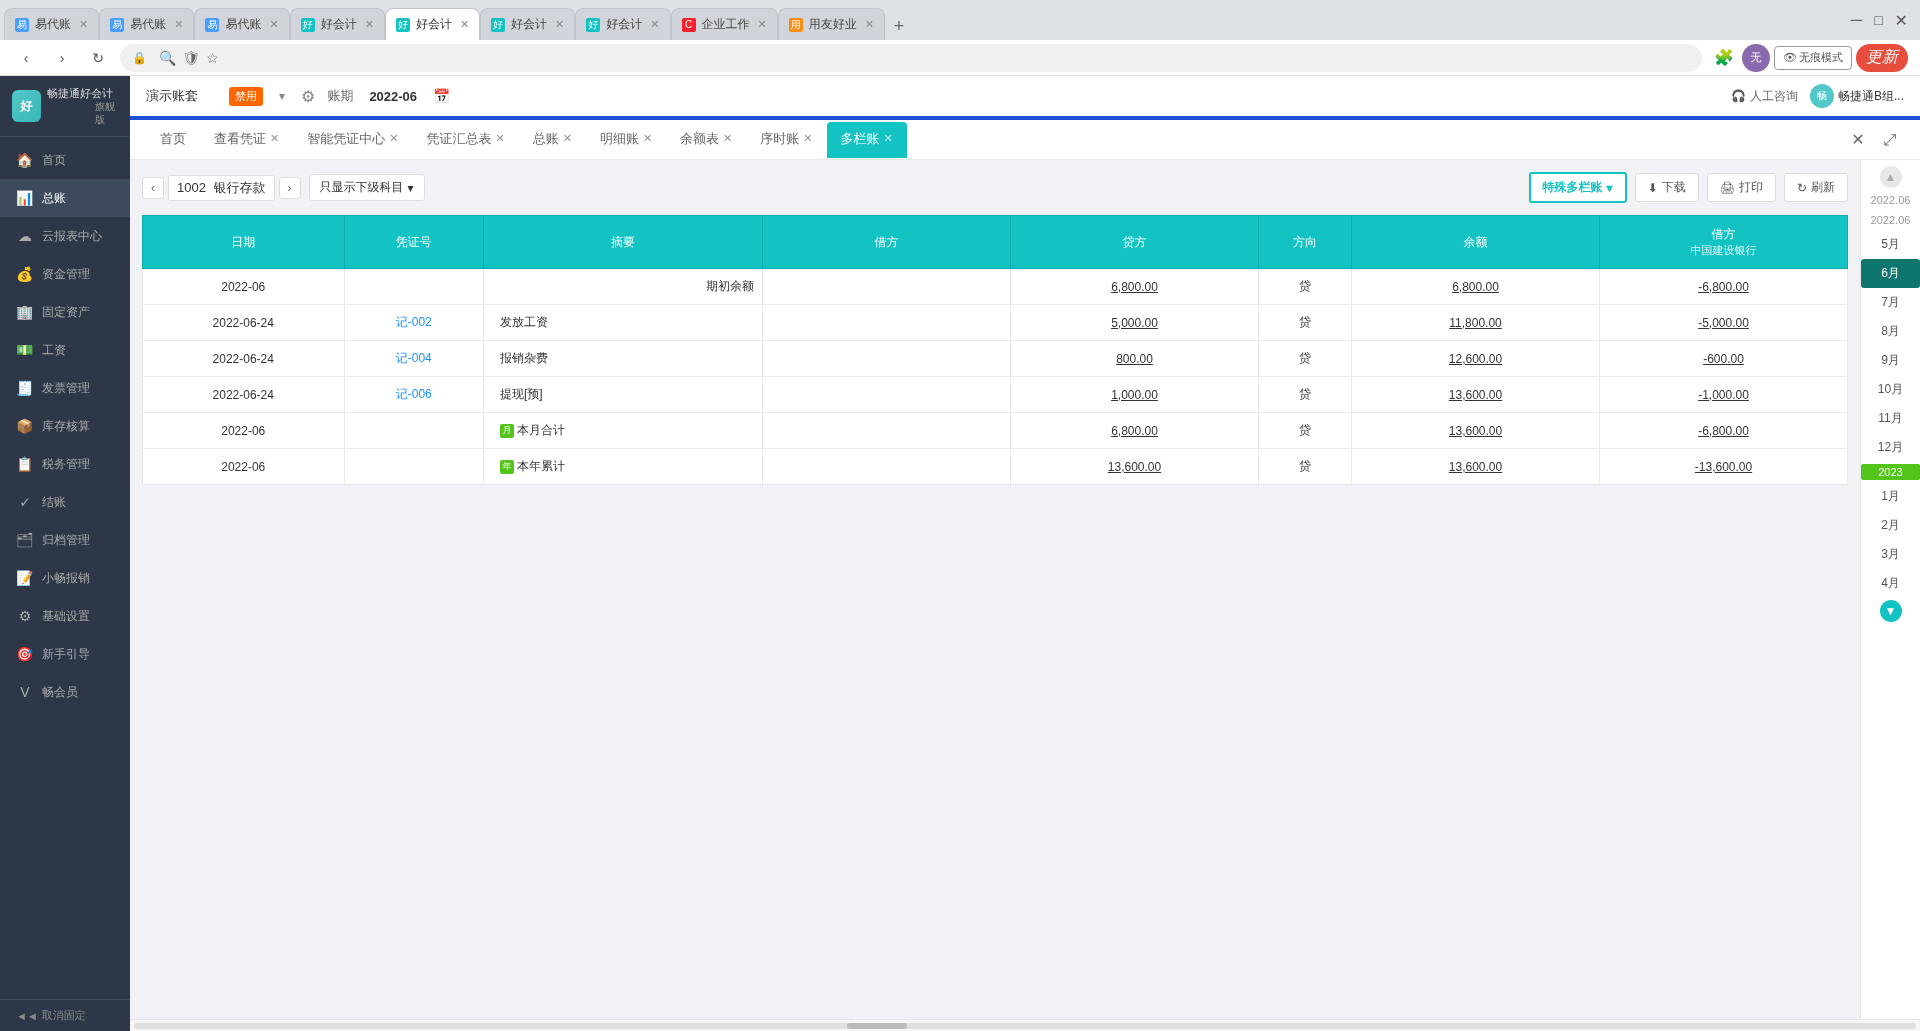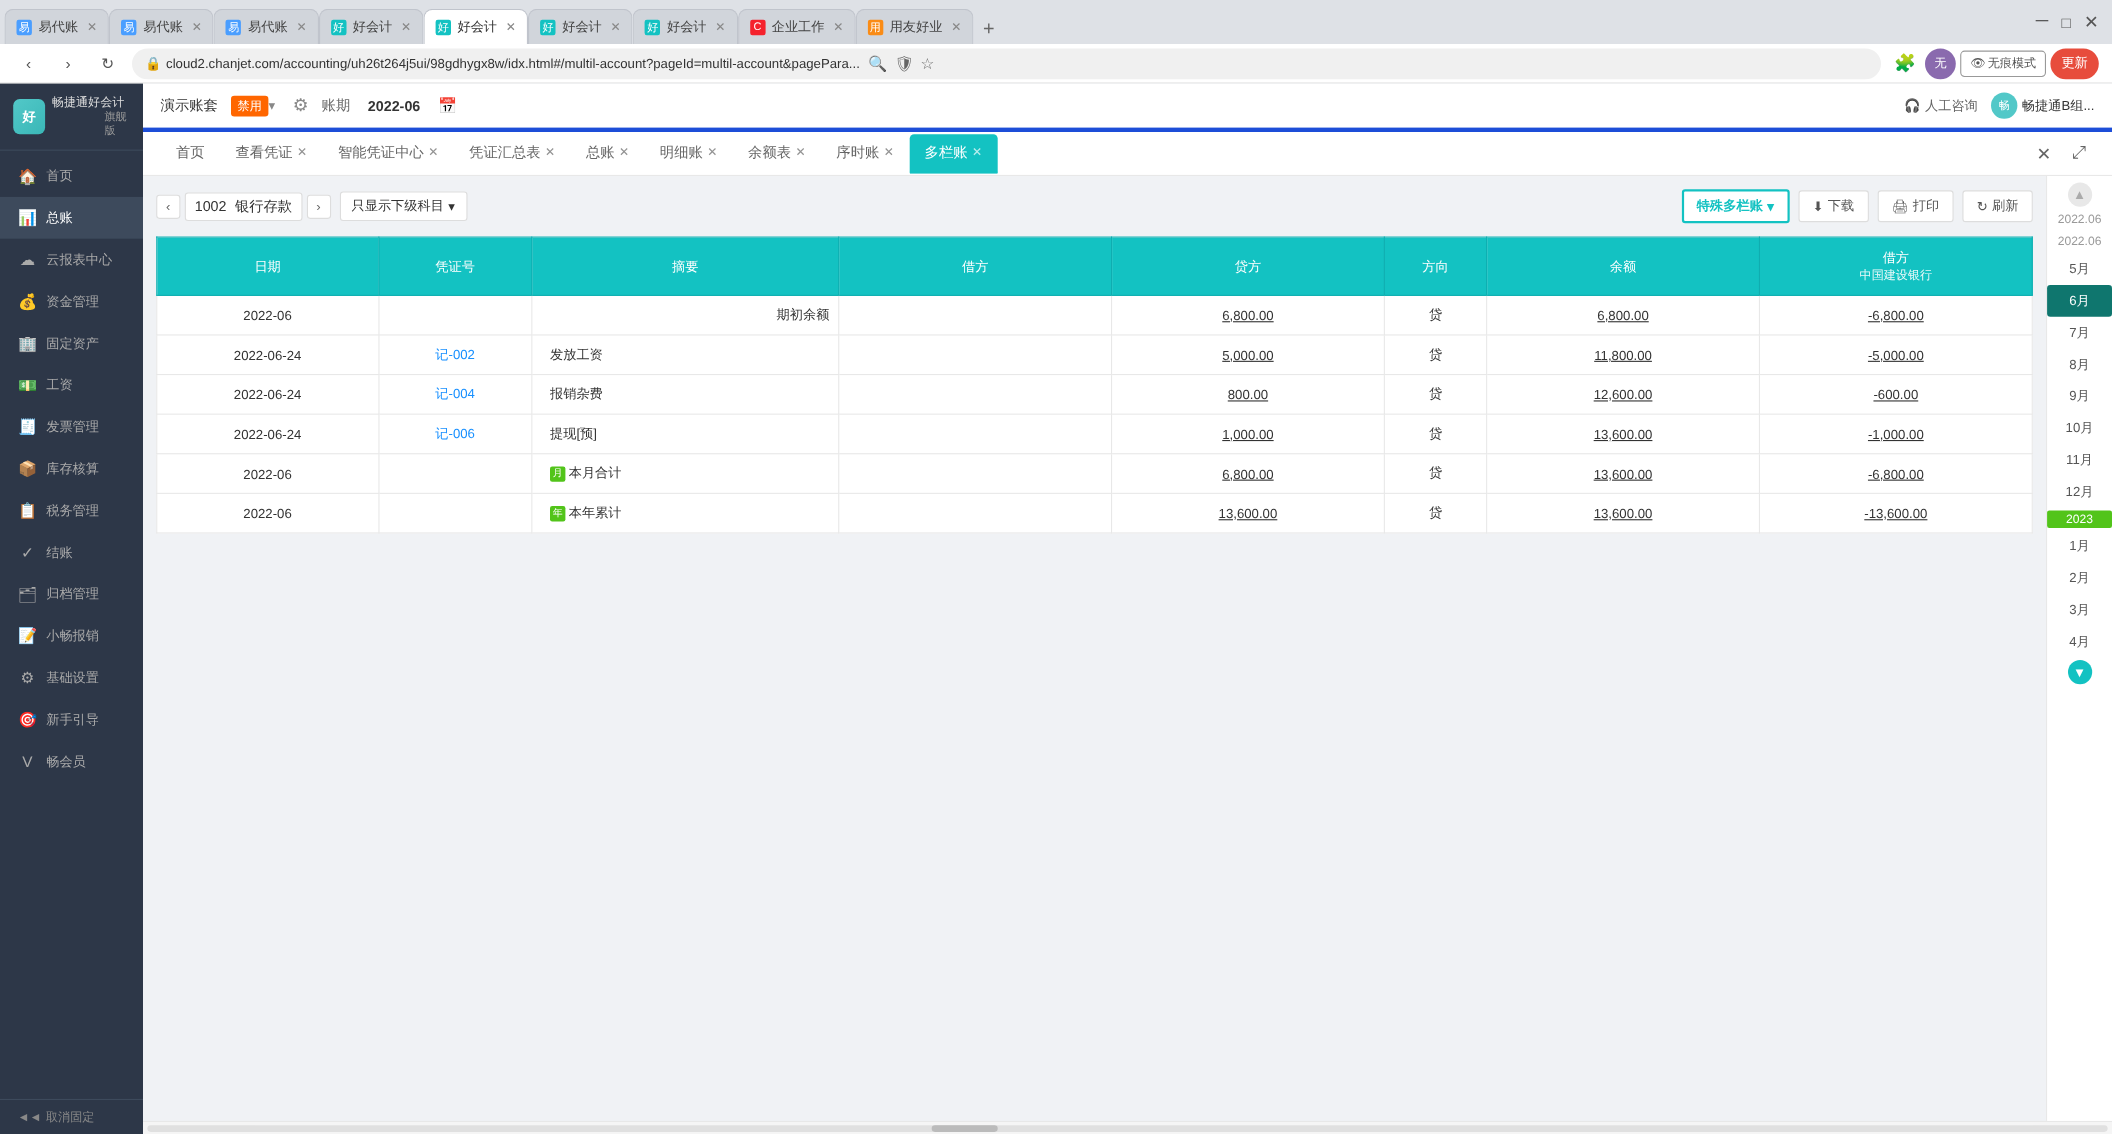--- a/index.html
+++ b/index.html
@@ -18,21 +18,21 @@
     .tab-close { font-size: 11px; color: #888; margin-left: 2px; }
     .tab-add { width: 28px; height: 28px; display: flex; align-items: center; justify-content: center; font-size: 18px; color: #666; cursor: pointer; }
     .browser-controls { display: flex; align-items: center; gap: 4px; padding: 0 8px; }
 
     
     .address-bar { background: #fff; height: 36px; display: flex; align-items: center; padding: 0 12px; gap: 8px; border-bottom: 1px solid #ddd; }
     .nav-btn { width: 28px; height: 28px; border-radius: 50%; display: flex; align-items: center; justify-content: center; cursor: pointer; color: #555; font-size: 14px; background: transparent; border: none; }
     .url-bar { flex: 1; height: 28px; background: #f0f0f0; border-radius: 14px; display: flex; align-items: center; padding: 0 12px; font-size: 12px; color: #333; overflow: hidden; }
     .url-icons { display: flex; align-items: center; gap: 6px; margin-left: 8px; }
     .browser-action-btns { display: flex; align-items: center; gap: 4px; }
-    .browser-action-btn { height: 28px; padding: 12px 10px; border-radius: 14px; background: #e74c3c; color: white; font-size: 12px; border: none; cursor: pointer; display: flex; align-items: center; }
+    .browser-action-btn { height: 28px; padding: 12px 10px; border-radius: 14px; background: #e74c3c; color: white; font-size: 16px; border: none; cursor: pointer; display: flex; align-items: center; font-style: italic; }
     .user-btn { width: 28px; height: 28px; border-radius: 50%; background: #8a6aae; color: white; font-size: 11px; display: flex; align-items: center; justify-content: center; cursor: pointer; }
     .stealth-btn { height: 24px; padding: 0 8px; background: transparent; border: 1px solid #999; border-radius: 4px; font-size: 11px; color: #555; cursor: pointer; display: flex; align-items: center; gap: 2px; }
 
     
     .app-layout { display: flex; height: calc(1031px - 76px); }
 
     
     .sidebar { width: 130px; background: #2d3748; color: #ccc; display: flex; flex-direction: column; flex-shrink: 0; }
     .sidebar-logo { padding: 10px 12px; display: flex; align-items: center; gap: 6px; border-bottom: 1px solid #3d4a5c; }
     .logo-icon { width: 32px; height: 32px; background: linear-gradient(135deg, #52c8c8, #3ab7b7); border-radius: 6px; display: flex; align-items: center; justify-content: center; color: white; font-size: 12px; font-weight: bold; }
@@ -43,21 +43,21 @@
     .sidebar-item-icon { width: 18px; height: 18px; display: flex; align-items: center; justify-content: center; font-size: 14px; flex-shrink: 0; }
     .sidebar-item-label { font-size: 12px; }
     .sidebar-footer { padding: 8px 16px; border-top: 1px solid #3d4a5c; color: #888; font-size: 11px; cursor: pointer; display: flex; align-items: center; gap: 4px; }
 
     
     .main-content { flex: 1; display: flex; flex-direction: column; overflow: hidden; background: #f0f2f5; }
 
     
     .app-header { background: white; height: 44px; display: flex; align-items: center; padding: 0 16px; border-bottom: 4px solid #1d4ed8; gap: 12px; }
     .demo-badge { background: #ff6600; color: white; font-size: 11px; padding: 2px 6px; border-radius: 3px; }
-    .demo-badge-container { display: flex; align-items: center; gap: 0; }
+    .demo-badge-container { display: flex; align-items: center; gap: 16px; margin-left: 19px; }
     .period-info { display: flex; align-items: center; gap: 16px; font-size: 13px; color: #666; }
     .header-right { margin-left: auto; display: flex; align-items: center; gap: 12px; }
     .customer-service { display: flex; align-items: center; gap: 4px; font-size: 12px; color: #666; cursor: pointer; }
     .user-info { display: flex; align-items: center; gap: 4px; font-size: 12px; color: #333; }
     .user-avatar { width: 24px; height: 24px; border-radius: 50%; background: #52c8c8; color: white; font-size: 10px; display: flex; align-items: center; justify-content: center; }
 
     
     .page-tabs { background: white; display: flex; align-items: center; border-bottom: 1px solid #e8e8e8; padding: 0 16px; height: 40px; }
     .page-tab { padding: 8px 14px; font-size: 13px; cursor: pointer; color: #666; white-space: nowrap; display: flex; align-items: center; gap: 4px; border-bottom: 2px solid transparent; }
     .page-tab.active { color: white; background: #13c2c2; border-radius: 4px 4px 0 0; border-bottom: 2px solid #13c2c2; }
@@ -166,21 +166,20 @@
     <span style="cursor:pointer;font-size:16px;color:#555;padding:0 4px;">✕</span>
   </div>
 </div>
 
 <div class="address-bar">
   <button class="nav-btn">‹</button>
   <button class="nav-btn">›</button>
   <button class="nav-btn">↻</button>
   <div class="url-bar">
     <span style="color:#4caf50;margin-right:4px;">🔒</span>
-    <span>cloud2.chanjet.com/accounting/uh26t264j5ui/98gdhygx8w/idx.html#/multil-account?pageId=multil-account&amp;pagePara...</span>
     <div class="url-icons">
       <span style="font-size:14px;color:#666;">🔍</span>
       <span style="font-size:14px;color:#666;">🛡</span>
       <span style="font-size:14px;color:#666;">☆</span>
     </div>
   </div>
   <div class="browser-action-btns">
     <span style="font-size:16px;color:#666;cursor:pointer;padding:0 4px;">🧩</span>
     <div class="user-btn">
       <span>无</span>

